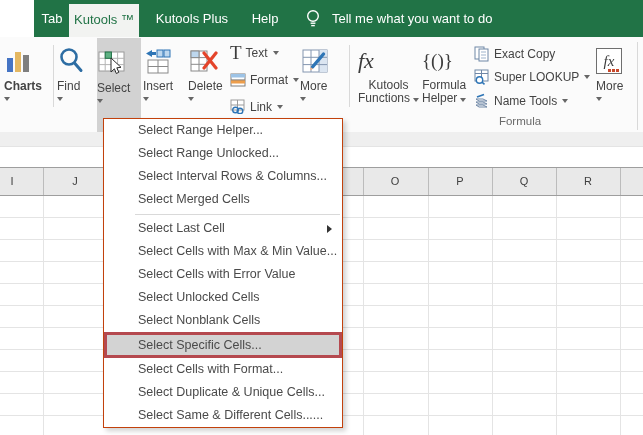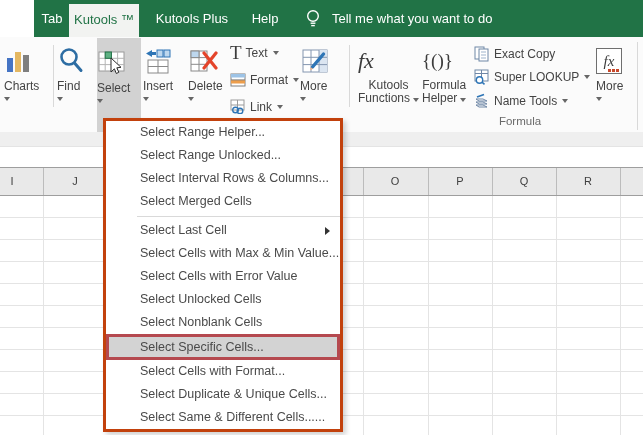--- a/index.html
+++ b/index.html
@@ -37,21 +37,21 @@
   .formula-bar { position:absolute; left:0; top:147px; width:643px; height:20px; background:#ffffff; }
   .col-headers { position:absolute; left:0; top:167px; width:643px; height:29px; background:#e9e9e9; border-top:1px solid #9e9e9e; border-bottom:1px solid #9e9e9e; }
   .hcell { position:absolute; top:0; width:30px; height:27px; line-height:27px; text-align:center; font-size:11px; color:#3f3f3f; }
   .hsep { position:absolute; top:168px; width:1px; height:27px; background:#bcbcbc; }
   .grid { position:absolute; left:0; top:196px; width:643px; height:239px;
           background:repeating-linear-gradient(to bottom,#ffffff 0 21px,#e4e4e4 21px 22px); }
   .vline { position:absolute; top:196px; height:239px; width:1px; background:#e4e4e4; }
 
   
   .menu { position:absolute; left:103px; top:118px; width:240px; background:#fff;
-          border:3px solid #c2410c; box-shadow:3px 3px 5px rgba(0,0,0,.18); z-index:10; }
+          border:1px solid #c2410c; box-shadow:3px 3px 5px rgba(0,0,0,.18); z-index:10; }
   .mi { position:relative; height:23px; line-height:23px; padding-left:34px; font-size:12.5px; color:#4a4a4a; white-space:nowrap; cursor:default; }
   .msep { height:6px; display:flex; align-items:center; }
   .msep i { display:block; height:1px; background:#d9d9d9; width:205px; margin-left:31px; }
   .mi.hl { height:26px; line-height:20px; background:#d3d3d3; border:3px solid #b5494f; padding-left:31px; }
   .subarrow { position:absolute; right:10px; top:7.5px; width:0; height:0; border-top:4px solid transparent; border-bottom:4px solid transparent; border-left:5px solid #333; }
 </style>
 </head>
 <body>
 
 <div id="app">
@@ -64,21 +64,21 @@
     <svg style="position:absolute;left:271px;top:9px;" width="16" height="20" viewBox="0 0 16 20">
       <circle cx="8" cy="7" r="5.3" fill="none" stroke="#fff" stroke-width="1.4"></circle>
       <line x1="5.6" y1="14.2" x2="10.4" y2="14.2" stroke="#fff" stroke-width="1.4"></line>
       <line x1="6.2" y1="16.6" x2="9.8" y2="16.6" stroke="#fff" stroke-width="1.4"></line>
     </svg>
     <div class="tellme" style="left:298px;">Tell me what you want to do</div>
   </div>
 
   <div class="ribbon">
 
-    <div class="bigbtn" style="left:4px;top:7px;width:47px;">
+    <div class="bigbtn" style="left:4px;top:7px;width:47px;font-weight:bold;">
       <div class="iconbox">
         <svg width="28" height="28" viewBox="0 0 28 28">
           <rect x="3" y="11" width="6" height="14" fill="#4574c4"></rect>
           <rect x="11" y="5" width="6" height="20" fill="#e4b761"></rect>
           <rect x="19" y="8" width="6" height="17" fill="#7f7f7f"></rect>
         </svg>
       </div>
       <div class="lbl">Charts</div>
       <div class="caret"></div>
     </div>

